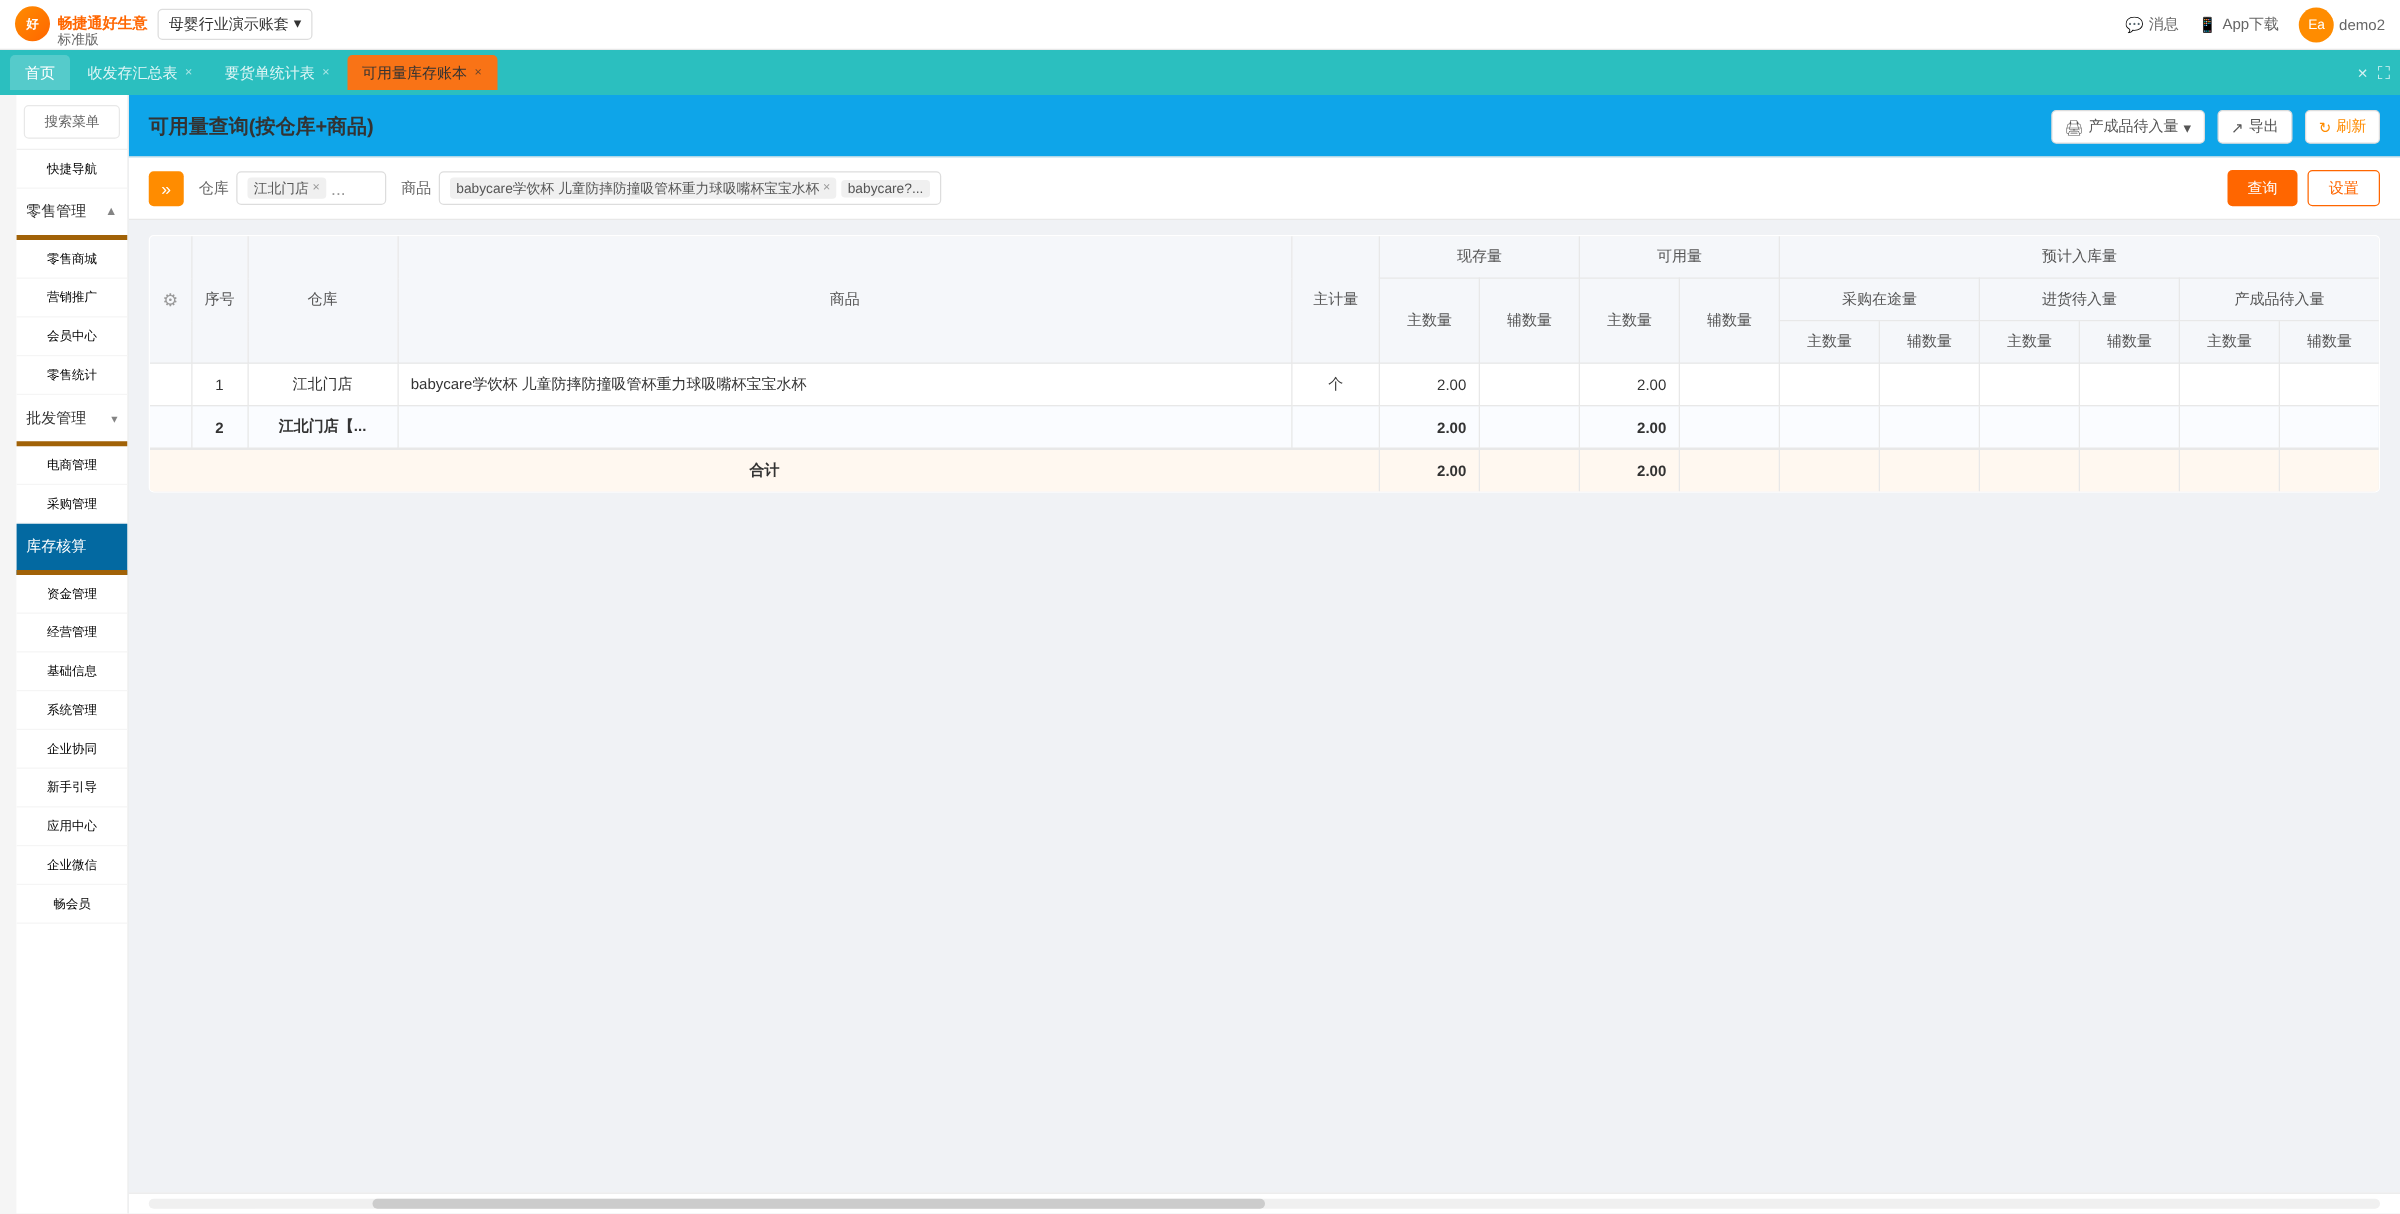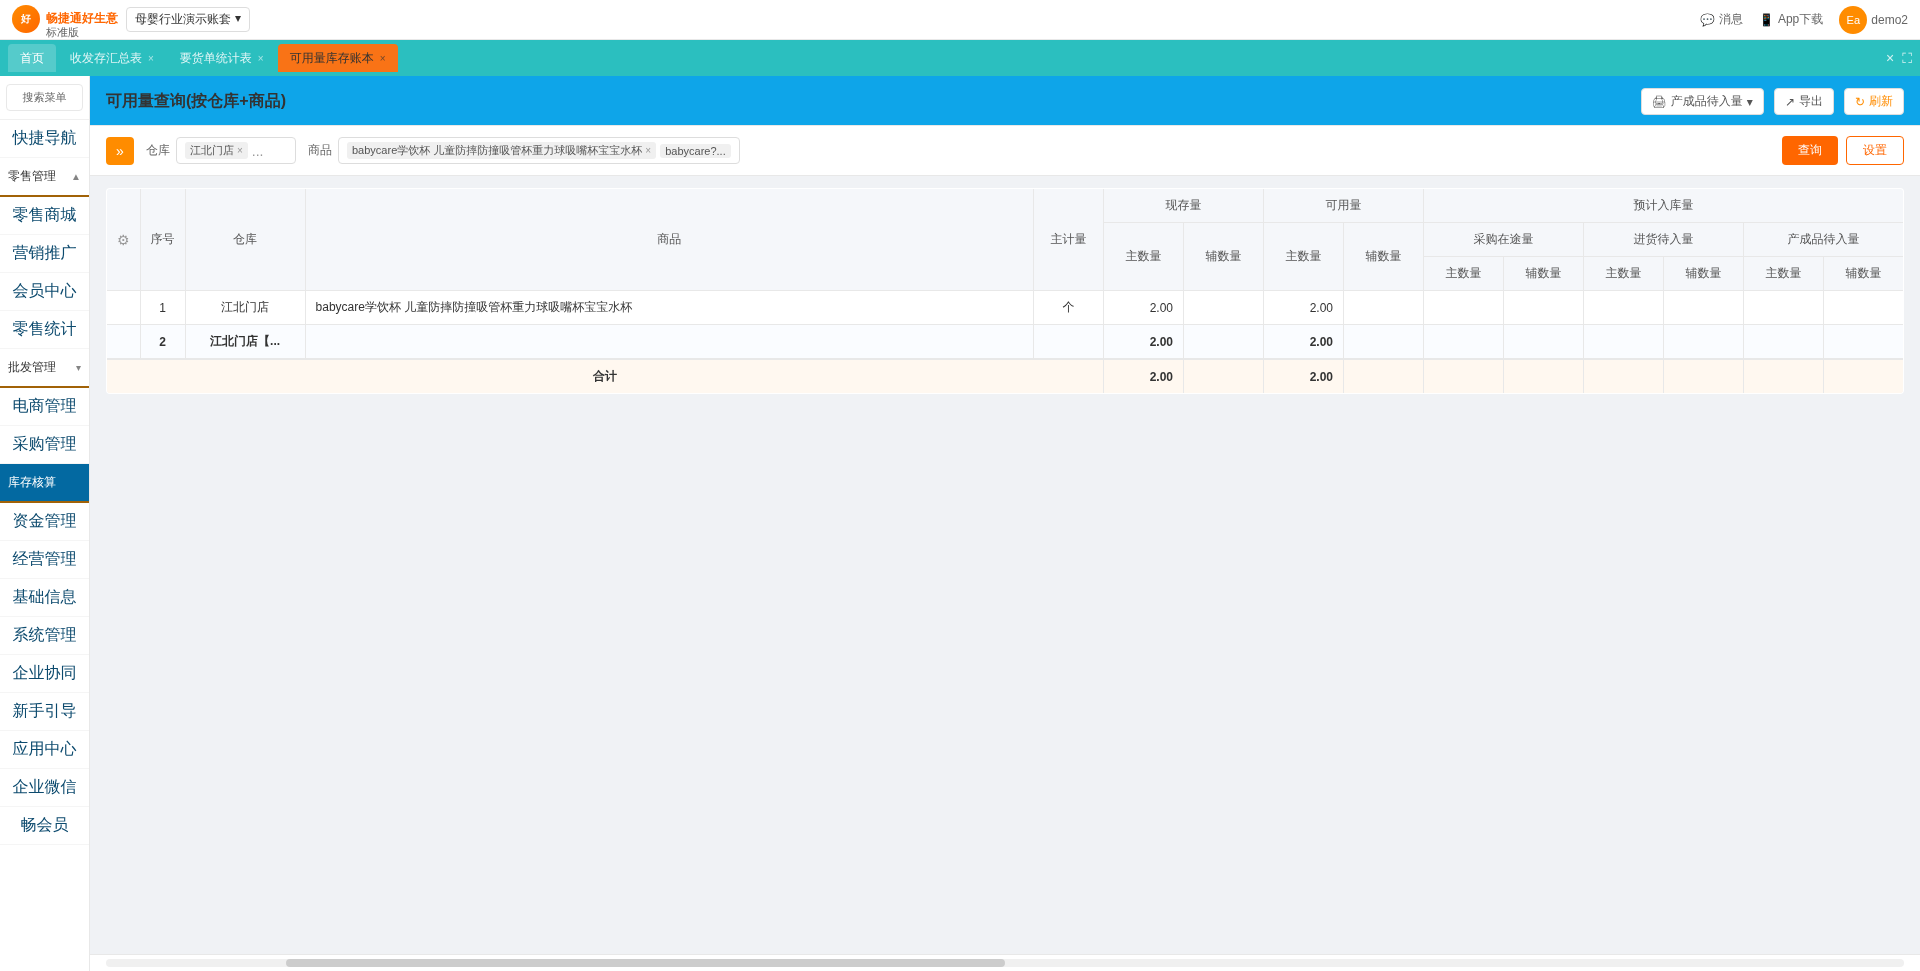--- a/index.html
+++ b/index.html
@@ -52,21 +52,21 @@
     .tab-item.active {
       background: #f97316;
       color: #333;
     }
     .tab-item.home { background: rgba(255,255,255,0.2); color: #fff; }
     .tab-close { font-size: 10px; color: inherit; opacity: 0.7; cursor: pointer; }
     .tab-bar-actions { margin-left: auto; display: flex; align-items: center; gap: 8px; }
     .tab-bar-btn { color: rgba(255,255,255,0.8); cursor: pointer; font-size: 14px; }
 
     
-    .main-layout { display: flex; flex: 1; overflow: hidden; }
+    .main-layout { display: flex; flex: 1; overflow: hidden; margin-left: 13px; }
 
     
     .sidebar {
       width: 90px;
       background: #fff;
       border-right: 1px solid #e8e8e8;
       display: flex;
       flex-direction: column;
       flex-shrink: 0;
       overflow-y: auto;
@@ -83,33 +83,33 @@
       border-radius: 4px;
       color: #666;
       font-size: 11px;
       cursor: pointer;
       text-align: center;
     }
     .sidebar-nav-item {
       padding: 8px 6px;
       text-align: center;
       cursor: pointer;
-      font-size: 16px;
-      color: #0c4a6e;
+      font-size: 10px;
+      color: #000000;
       border-bottom: 1px solid #f5f5f5;
     }
     .sidebar-menu-item {
       padding: 10px 8px;
       display: flex;
       align-items: center;
       justify-content: space-between;
       cursor: pointer;
       font-size: 12px;
       color: #333;
-      border-bottom: 2px solid #a16207;
+      border-bottom: 4px solid #a16207;
     }
     .sidebar-menu-item.active { background: #0369a1; color: #fff; }
     .sidebar-menu-item .arrow { font-size: 10px; color: inherit; opacity: 0.6; }
 
     
     .content-area {
       flex: 1;
       display: flex;
       flex-direction: column;
       overflow: hidden;

